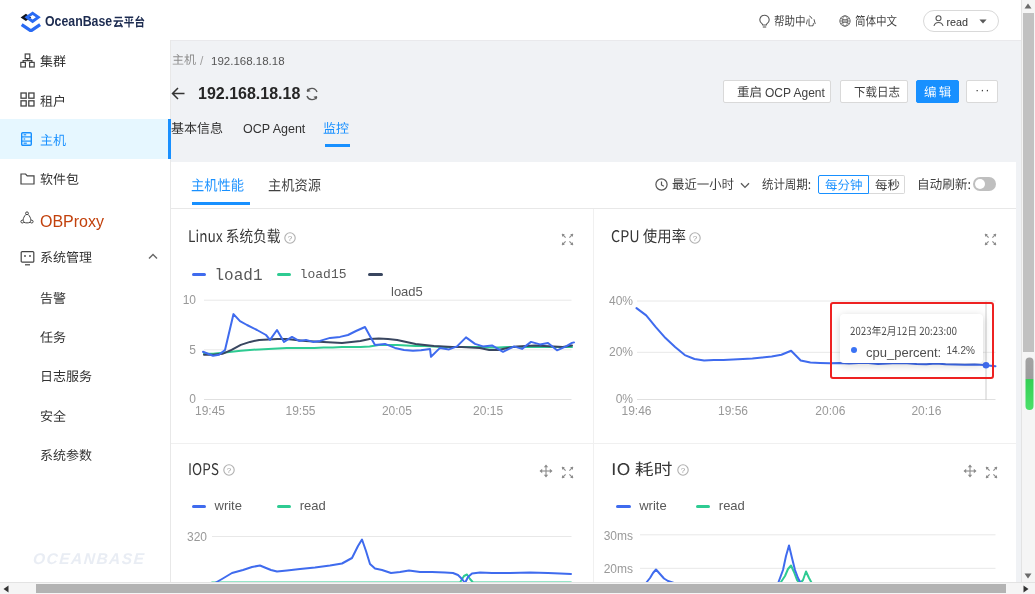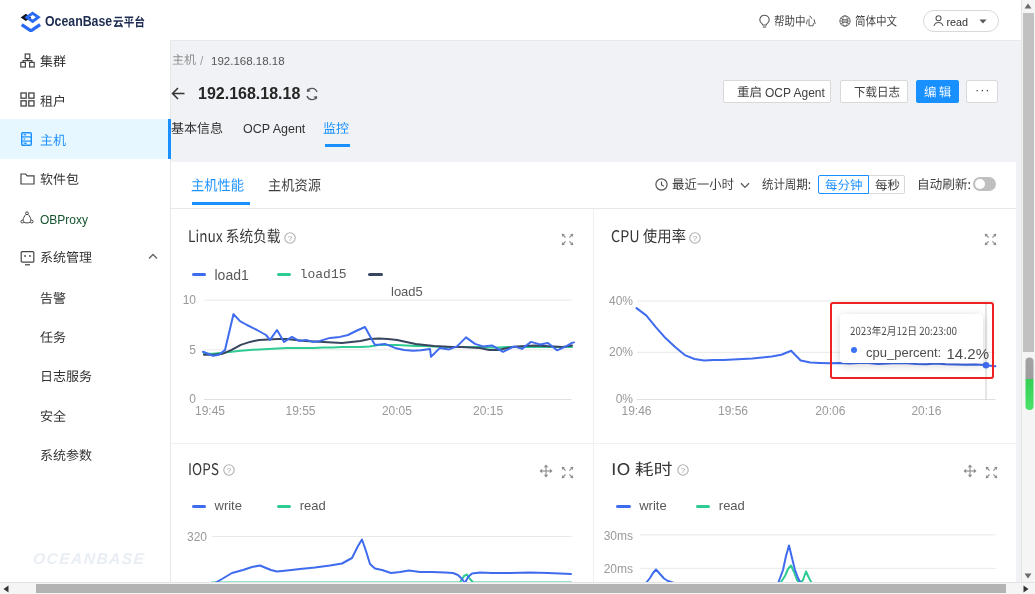--- a/index.html
+++ b/index.html
@@ -104,21 +104,21 @@
     </g>
   </svg>
 <svg class="abs" style="left:20px;top:211px;z-index:22" width="14" height="14" viewBox="0 0 14 14">
 <g fill="none" stroke="#444444" stroke-width="1">
 <circle cx="7" cy="2.3" r="1.4"></circle>
 <circle cx="2.3" cy="10.6" r="1.4"></circle>
 <circle cx="11.7" cy="10.6" r="1.4"></circle>
 <path d="M5.9 3.5 C4.2 5.1 3.4 7 3 9.2 M8.1 3.5 C9.8 5.1 10.6 7 11 9.2 M3.8 11.3 C5.9 12.1 8.1 12.1 10.2 11.3"></path>
 </g>
   </svg>
-<div class="abs" style="left:40px;top:212.5px;font-size:12px;color:#14532d;z-index:22">OBProxy</div>
+<div class="abs" style="left:40px;top:212.5px;font-size:16px;color:#c2410c;z-index:22">OBProxy</div>
 <svg class="abs" style="left:20px;top:249.5px;z-index:22" width="15" height="16" viewBox="0 0 15 16">
 <rect x="1.2" y="1.6" width="12.6" height="10.6" rx="1" fill="none" stroke="#444444" stroke-width="1.2"></rect>
 <circle cx="5" cy="6" r="0.9" fill="#444444"></circle>
 <circle cx="10" cy="6" r="0.9" fill="#444444"></circle>
 <line x1="5" y1="14.8" x2="10" y2="14.8" stroke="#444444" stroke-width="1.2"></line>
 </svg>
 <svg style="position:absolute;left:39.5px;top:249.4px;overflow:visible;z-index:22" width="54" height="20" viewBox="0 -13 54 20">
     <g transform="scale(1.0000 1)">
       <path d="M3.7 -2.9C3.0 -2.0 1.9 -1.0 0.9 -0.4C1.2 -0.2 1.6 0.1 1.8 0.3C2.8 -0.4 3.9 -1.5 4.7 -2.6ZM8.3 -2.5C9.3 -1.6 10.7 -0.4 11.3 0.3L12.2 -0.3C11.5 -1.0 10.1 -2.2 9.0 -3.0ZM8.6 -5.8C9.0 -5.5 9.3 -5.1 9.7 -4.7L4.0 -4.3C5.9 -5.3 7.9 -6.5 9.8 -8.0L9.1 -8.6C8.4 -8.0 7.7 -7.5 7.0 -7.1L3.8 -6.9C4.8 -7.6 5.7 -8.4 6.6 -9.3C8.3 -9.5 9.9 -9.7 11.1 -10.0L10.4 -10.8C8.3 -10.3 4.5 -9.9 1.4 -9.8C1.5 -9.6 1.6 -9.2 1.6 -8.9C2.8 -9.0 4.0 -9.1 5.2 -9.2C4.4 -8.3 3.4 -7.5 3.1 -7.3C2.7 -7.0 2.4 -6.8 2.1 -6.8C2.2 -6.5 2.4 -6.1 2.4 -5.9C2.7 -6.0 3.1 -6.1 5.7 -6.2C4.6 -5.5 3.6 -5.0 3.2 -4.8C2.4 -4.4 1.8 -4.1 1.4 -4.1C1.5 -3.8 1.6 -3.4 1.7 -3.2C2.0 -3.3 2.5 -3.4 6.1 -3.7V-0.3C6.1 -0.1 6.1 -0.1 5.9 -0.1C5.7 -0.0 4.9 -0.0 4.2 -0.1C4.3 0.2 4.5 0.6 4.5 0.9C5.5 0.9 6.1 0.9 6.6 0.7C7.0 0.6 7.1 0.3 7.1 -0.2V-3.7L10.3 -4.0C10.7 -3.5 11.0 -3.1 11.3 -2.8L12.0 -3.3C11.5 -4.1 10.4 -5.3 9.4 -6.2Z M22.1 -4.6V-0.5C22.1 0.5 22.3 0.8 23.2 0.8C23.4 0.8 24.2 0.8 24.3 0.8C25.2 0.8 25.4 0.3 25.5 -1.5C25.2 -1.5 24.8 -1.7 24.6 -1.9C24.6 -0.3 24.5 -0.1 24.2 -0.1C24.1 -0.1 23.5 -0.1 23.4 -0.1C23.1 -0.1 23.0 -0.1 23.0 -0.5V-4.6ZM19.6 -4.5C19.6 -2.0 19.3 -0.6 17.1 0.2C17.3 0.4 17.6 0.8 17.7 1.0C20.1 0.0 20.5 -1.6 20.6 -4.5ZM13.5 -0.7 13.8 0.3C14.9 -0.1 16.5 -0.6 17.9 -1.1L17.8 -1.9C16.2 -1.4 14.6 -1.0 13.5 -0.7ZM20.7 -10.7C21.0 -10.2 21.3 -9.5 21.4 -9.0H18.3V-8.2H20.6C20.0 -7.3 19.1 -6.1 18.9 -5.9C18.6 -5.6 18.3 -5.5 18.0 -5.5C18.1 -5.3 18.3 -4.8 18.4 -4.5C18.7 -4.7 19.3 -4.7 24.0 -5.2C24.2 -4.8 24.4 -4.5 24.5 -4.2L25.3 -4.7C24.9 -5.4 24.1 -6.7 23.4 -7.6L22.6 -7.2C22.9 -6.8 23.2 -6.4 23.5 -6.0L19.9 -5.7C20.5 -6.4 21.2 -7.4 21.8 -8.2H25.3V-9.0H21.6L22.4 -9.3C22.3 -9.7 21.9 -10.4 21.6 -10.9ZM13.8 -5.5C14.0 -5.6 14.3 -5.7 15.8 -5.9C15.3 -5.1 14.8 -4.4 14.5 -4.2C14.1 -3.7 13.8 -3.4 13.5 -3.3C13.7 -3.1 13.8 -2.6 13.9 -2.4C14.1 -2.5 14.6 -2.7 17.8 -3.4C17.8 -3.6 17.8 -4.0 17.8 -4.2L15.3 -3.8C16.3 -4.9 17.3 -6.3 18.1 -7.7L17.2 -8.2C17.0 -7.7 16.7 -7.2 16.4 -6.8L14.8 -6.6C15.6 -7.7 16.4 -9.2 17.0 -10.5L16.0 -11.0C15.5 -9.4 14.5 -7.7 14.2 -7.3C13.9 -6.9 13.7 -6.6 13.4 -6.5C13.6 -6.2 13.7 -5.7 13.8 -5.5Z M28.7 -5.7V1.1H29.7V0.6H36.0V1.0H37.0V-2.2H29.7V-3.1H36.3V-5.7ZM36.0 -0.2H29.7V-1.4H36.0ZM31.7 -8.1C31.9 -7.8 32.0 -7.5 32.1 -7.3H27.3V-5.1H28.3V-6.5H36.9V-5.1H37.9V-7.3H33.1C33.0 -7.6 32.8 -8.0 32.6 -8.3ZM29.7 -4.9H35.3V-3.8H29.7ZM28.2 -11.0C27.8 -9.8 27.3 -8.7 26.6 -8.0C26.8 -7.9 27.2 -7.7 27.4 -7.5C27.8 -8.0 28.1 -8.5 28.5 -9.1H29.4C29.6 -8.7 29.9 -8.1 30.0 -7.7L30.9 -8.0C30.8 -8.3 30.6 -8.7 30.3 -9.1H32.3V-9.9H28.8C28.9 -10.2 29.0 -10.5 29.1 -10.8ZM33.7 -10.9C33.4 -10.0 33.0 -9.1 32.4 -8.5C32.6 -8.3 33.0 -8.1 33.2 -8.0C33.5 -8.3 33.7 -8.7 34.0 -9.1H34.9C35.3 -8.6 35.6 -8.0 35.8 -7.7L36.6 -8.0C36.5 -8.3 36.2 -8.7 35.9 -9.1H38.2V-9.9H34.3C34.4 -10.2 34.5 -10.5 34.6 -10.8Z M45.2 -7.0H47.2V-5.3H45.2ZM48.0 -7.0H50.0V-5.3H48.0ZM45.2 -9.5H47.2V-7.8H45.2ZM48.0 -9.5H50.0V-7.8H48.0ZM43.1 -0.3V0.6H51.6V-0.3H48.1V-2.1H51.1V-3.0H48.1V-4.5H50.9V-10.3H44.3V-4.5H47.1V-3.0H44.1V-2.1H47.1V-0.3ZM39.5 -1.3 39.7 -0.3C40.8 -0.7 42.3 -1.2 43.7 -1.7L43.6 -2.6L42.1 -2.1V-5.4H43.5V-6.3H42.1V-9.1H43.7V-10.0H39.6V-9.1H41.2V-6.3H39.7V-5.4H41.2V-1.8C40.5 -1.6 39.9 -1.4 39.5 -1.3Z" fill="#333333"></path>
     </g>
@@ -266,21 +266,21 @@
       <path d="M1 1 l2.9 0 l-2.9 2.9 z" stroke="none"></path>
       <line x1="12" y1="1" x2="8.4" y2="4.6"></line>
       <path d="M12 1 l-2.9 0 l2.9 2.9 z" stroke="none"></path>
       <line x1="1" y1="12" x2="4.6" y2="8.4"></line>
       <path d="M1 12 l2.9 0 l-2.9 -2.9 z" stroke="none"></path>
       <line x1="12" y1="12" x2="8.4" y2="8.4"></line>
       <path d="M12 12 l-2.9 0 l2.9 -2.9 z" stroke="none"></path>
     </g>
   </svg>
 <div style="position:absolute;left:191.5px;top:273px;width:14.5px;height:3px;border-radius:1.5px;background:#3f6bee"></div>
-<div style="position:absolute;left:214.5px;top:266.5px;font-size:14px;color:#595959;font-family:Liberation Sans, sans-serif">load1</div>
+<div style="position:absolute;left:214.5px;top:266.5px;font-size:16px;color:#595959;font-family:Liberation Mono, monospace">load1</div>
 <div style="position:absolute;left:276.7px;top:273px;width:14.5px;height:3px;border-radius:1.5px;background:#2ecb92"></div>
 <div style="position:absolute;left:299.7px;top:266.5px;font-size:13px;color:#595959;font-family:Liberation Mono, monospace">load15</div>
 <div style="position:absolute;left:368px;top:273px;width:14.5px;height:3px;border-radius:1.5px;background:#39465f"></div>
 <div style="position:absolute;left:391px;top:284px;font-size:13px;color:#595959;font-family:'Liberation Sans',sans-serif">load5</div>
 <svg class="abs" style="left:0;top:0" width="600" height="430" viewBox="0 0 600 430">
     <line x1="204" y1="300.2" x2="571.5" y2="300.2" stroke="#e8e8e8" stroke-width="1"></line>
     <line x1="204" y1="349.8" x2="571.5" y2="349.8" stroke="#e8e8e8" stroke-width="1"></line>
     <line x1="204" y1="399.5" x2="571.5" y2="399.5" stroke="#e0e0e0" stroke-width="1"></line>
     <text x="196" y="304" font-size="12" fill="#999999" text-anchor="end" font-family="Liberation Sans, sans-serif" font-weight="normal">10</text>
     <text x="196" y="354" font-size="12" fill="#999999" text-anchor="end" font-family="Liberation Sans, sans-serif" font-weight="normal">5</text>
@@ -330,21 +330,21 @@
     <circle cx="986" cy="365.3" r="3.3" fill="#3f6bee"></circle>
   </svg>
 <div class="abs" style="left:840px;top:314px;width:143px;height:49px;background:#fff;border-radius:4px;box-shadow:0 2px 8px rgba(0,0,0,0.18);z-index:5"></div>
 <svg style="position:absolute;left:850px;top:324.0px;overflow:visible;z-index:6" width="107" height="17" viewBox="0 -11 107 17">
     <g transform="scale(0.8847 1)">
       <path d="M0.5 0.0H5.6V-0.9H3.3C2.9 -0.9 2.4 -0.8 2.0 -0.8C3.9 -2.6 5.2 -4.2 5.2 -5.8C5.2 -7.3 4.3 -8.2 2.8 -8.2C1.8 -8.2 1.1 -7.7 0.4 -7.0L1.0 -6.5C1.5 -7.0 2.0 -7.4 2.7 -7.4C3.7 -7.4 4.2 -6.7 4.2 -5.8C4.2 -4.4 3.0 -2.8 0.5 -0.6Z M9.2 0.1C10.7 0.1 11.7 -1.2 11.7 -4.1C11.7 -6.9 10.7 -8.2 9.2 -8.2C7.6 -8.2 6.7 -6.9 6.7 -4.1C6.7 -1.2 7.6 0.1 9.2 0.1ZM9.2 -0.7C8.2 -0.7 7.6 -1.7 7.6 -4.1C7.6 -6.4 8.2 -7.4 9.2 -7.4C10.1 -7.4 10.7 -6.4 10.7 -4.1C10.7 -1.7 10.1 -0.7 9.2 -0.7Z M12.7 0.0H17.8V-0.9H15.5C15.1 -0.9 14.6 -0.8 14.2 -0.8C16.1 -2.6 17.4 -4.2 17.4 -5.8C17.4 -7.3 16.5 -8.2 15.0 -8.2C14.0 -8.2 13.3 -7.7 12.6 -7.0L13.2 -6.5C13.7 -7.0 14.2 -7.4 14.9 -7.4C15.9 -7.4 16.4 -6.7 16.4 -5.8C16.4 -4.4 15.2 -2.8 12.7 -0.6Z M21.2 0.1C22.6 0.1 23.8 -0.7 23.8 -2.2C23.8 -3.3 23.0 -4.0 22.1 -4.2V-4.3C23.0 -4.6 23.5 -5.2 23.5 -6.2C23.5 -7.5 22.5 -8.2 21.2 -8.2C20.3 -8.2 19.5 -7.8 18.9 -7.2L19.5 -6.6C19.9 -7.1 20.5 -7.4 21.1 -7.4C22.0 -7.4 22.5 -6.9 22.5 -6.1C22.5 -5.2 21.9 -4.6 20.3 -4.6V-3.8C22.1 -3.8 22.8 -3.2 22.8 -2.2C22.8 -1.3 22.1 -0.7 21.1 -0.7C20.2 -0.7 19.6 -1.1 19.2 -1.6L18.6 -1.0C19.2 -0.4 20.0 0.1 21.2 0.1Z M24.9 -2.5V-1.7H30.1V0.9H30.9V-1.7H34.9V-2.5H30.9V-4.6H34.1V-5.4H30.9V-7.1H34.4V-7.9H27.8C28.0 -8.3 28.1 -8.7 28.3 -9.1L27.5 -9.3C26.9 -7.8 26.0 -6.4 25.0 -5.5C25.2 -5.3 25.5 -5.1 25.7 -4.9C26.3 -5.5 26.9 -6.3 27.4 -7.1H30.1V-5.4H26.8V-2.5ZM27.6 -2.5V-4.6H30.1V-2.5Z M35.9 0.0H41.0V-0.9H38.7C38.3 -0.9 37.8 -0.8 37.4 -0.8C39.3 -2.6 40.6 -4.2 40.6 -5.8C40.6 -7.3 39.7 -8.2 38.2 -8.2C37.2 -8.2 36.5 -7.7 35.9 -7.0L36.4 -6.5C36.9 -7.0 37.5 -7.4 38.1 -7.4C39.1 -7.4 39.6 -6.7 39.6 -5.8C39.6 -4.4 38.4 -2.8 35.9 -0.6Z M43.8 -8.7V-5.3C43.8 -3.5 43.6 -1.3 41.8 0.3C42.0 0.4 42.4 0.7 42.5 0.9C43.5 -0.1 44.1 -1.3 44.4 -2.6H49.7V-0.4C49.7 -0.1 49.6 -0.0 49.3 -0.0C49.1 -0.0 48.2 0.0 47.3 -0.0C47.4 0.2 47.6 0.6 47.6 0.8C48.8 0.8 49.6 0.8 50.0 0.7C50.4 0.5 50.6 0.3 50.6 -0.3V-8.7ZM44.6 -7.9H49.7V-6.0H44.6ZM44.6 -5.2H49.7V-3.4H44.5C44.6 -4.0 44.6 -4.6 44.6 -5.2Z M53.5 0.0H57.9V-0.8H56.3V-8.1H55.5C55.1 -7.8 54.6 -7.6 53.9 -7.5V-6.9H55.3V-0.8H53.5Z M59.1 0.0H64.2V-0.9H62.0C61.5 -0.9 61.0 -0.8 60.6 -0.8C62.5 -2.6 63.8 -4.2 63.8 -5.8C63.8 -7.3 62.9 -8.2 61.4 -8.2C60.4 -8.2 59.7 -7.7 59.1 -7.0L59.7 -6.5C60.1 -7.0 60.7 -7.4 61.3 -7.4C62.3 -7.4 62.8 -6.7 62.8 -5.8C62.8 -4.4 61.6 -2.8 59.1 -0.6Z M67.5 -3.9H73.0V-0.8H67.5ZM67.5 -4.7V-7.7H73.0V-4.7ZM66.7 -8.5V0.8H67.5V0.0H73.0V0.7H73.9V-8.5Z M78.7 0.0H83.8V-0.9H81.5C81.1 -0.9 80.6 -0.8 80.2 -0.8C82.1 -2.6 83.4 -4.2 83.4 -5.8C83.4 -7.3 82.5 -8.2 81.0 -8.2C80.0 -8.2 79.3 -7.7 78.6 -7.0L79.2 -6.5C79.7 -7.0 80.2 -7.4 80.9 -7.4C81.9 -7.4 82.4 -6.7 82.4 -5.8C82.4 -4.4 81.2 -2.8 78.7 -0.6Z M87.4 0.1C88.9 0.1 89.9 -1.2 89.9 -4.1C89.9 -6.9 88.9 -8.2 87.4 -8.2C85.8 -8.2 84.9 -6.9 84.9 -4.1C84.9 -1.2 85.8 0.1 87.4 0.1ZM87.4 -0.7C86.4 -0.7 85.8 -1.7 85.8 -4.1C85.8 -6.4 86.4 -7.4 87.4 -7.4C88.3 -7.4 88.9 -6.4 88.9 -4.1C88.9 -1.7 88.3 -0.7 87.4 -0.7Z M91.9 -4.3C92.3 -4.3 92.7 -4.6 92.7 -5.1C92.7 -5.5 92.3 -5.8 91.9 -5.8C91.5 -5.8 91.2 -5.5 91.2 -5.1C91.2 -4.6 91.5 -4.3 91.9 -4.3ZM91.9 0.1C92.3 0.1 92.7 -0.2 92.7 -0.6C92.7 -1.1 92.3 -1.4 91.9 -1.4C91.5 -1.4 91.2 -1.1 91.2 -0.6C91.2 -0.2 91.5 0.1 91.9 0.1Z M94.0 0.0H99.0V-0.9H96.8C96.4 -0.9 95.9 -0.8 95.5 -0.8C97.4 -2.6 98.6 -4.2 98.6 -5.8C98.6 -7.3 97.7 -8.2 96.3 -8.2C95.3 -8.2 94.6 -7.7 93.9 -7.0L94.5 -6.5C94.9 -7.0 95.5 -7.4 96.2 -7.4C97.2 -7.4 97.6 -6.7 97.6 -5.8C97.6 -4.4 96.5 -2.8 94.0 -0.6Z M102.5 0.1C103.9 0.1 105.1 -0.7 105.1 -2.2C105.1 -3.3 104.3 -4.0 103.4 -4.2V-4.3C104.2 -4.6 104.8 -5.2 104.8 -6.2C104.8 -7.5 103.8 -8.2 102.4 -8.2C101.5 -8.2 100.8 -7.8 100.2 -7.2L100.7 -6.6C101.2 -7.1 101.8 -7.4 102.4 -7.4C103.2 -7.4 103.8 -6.9 103.8 -6.1C103.8 -5.2 103.2 -4.6 101.5 -4.6V-3.8C103.4 -3.8 104.0 -3.2 104.0 -2.2C104.0 -1.3 103.4 -0.7 102.4 -0.7C101.5 -0.7 100.9 -1.1 100.4 -1.6L99.9 -1.0C100.4 -0.4 101.2 0.1 102.5 0.1Z M107.2 -4.3C107.6 -4.3 107.9 -4.6 107.9 -5.1C107.9 -5.5 107.6 -5.8 107.2 -5.8C106.8 -5.8 106.5 -5.5 106.5 -5.1C106.5 -4.6 106.8 -4.3 107.2 -4.3ZM107.2 0.1C107.6 0.1 107.9 -0.2 107.9 -0.6C107.9 -1.1 107.6 -1.4 107.2 -1.4C106.8 -1.4 106.5 -1.1 106.5 -0.6C106.5 -0.2 106.8 0.1 107.2 0.1Z M111.8 0.1C113.3 0.1 114.3 -1.2 114.3 -4.1C114.3 -6.9 113.3 -8.2 111.8 -8.2C110.3 -8.2 109.3 -6.9 109.3 -4.1C109.3 -1.2 110.3 0.1 111.8 0.1ZM111.8 -0.7C110.9 -0.7 110.3 -1.7 110.3 -4.1C110.3 -6.4 110.9 -7.4 111.8 -7.4C112.7 -7.4 113.3 -6.4 113.3 -4.1C113.3 -1.7 112.7 -0.7 111.8 -0.7Z M117.9 0.1C119.4 0.1 120.4 -1.2 120.4 -4.1C120.4 -6.9 119.4 -8.2 117.9 -8.2C116.4 -8.2 115.4 -6.9 115.4 -4.1C115.4 -1.2 116.4 0.1 117.9 0.1ZM117.9 -0.7C117.0 -0.7 116.4 -1.7 116.4 -4.1C116.4 -6.4 117.0 -7.4 117.9 -7.4C118.8 -7.4 119.4 -6.4 119.4 -4.1C119.4 -1.7 118.8 -0.7 117.9 -0.7Z" fill="#4d4d4d"></path>
     </g>
   </svg>
 <div class="abs" style="left:850.5px;top:346.5px;width:6.5px;height:6.5px;border-radius:50%;background:#3b73f4;z-index:6"></div>
 <div class="abs" style="left:866px;top:345px;font-size:13px;color:#4d4d4d;z-index:6">cpu_percent:</div>
-<div class="abs" style="left:946.5px;top:345px;font-size:15px;color:#4d4d4d;z-index:6">14.2%</div>
+<div class="abs" style="left:946.5px;top:345px;font-size:10px;color:#4d4d4d;z-index:6">14.2%</div>
 <div class="abs" style="left:830px;top:302px;width:164px;height:77px;border:2.6px solid #ee2222;border-radius:3px;z-index:7"></div>
 <svg style="position:absolute;left:188px;top:459.0px;overflow:visible;" width="31" height="24" viewBox="0 -16 31 24">
     <g transform="scale(0.8558 1)">
       <path d="M1.6 0.0H3.1V-11.7H1.6Z M10.6 0.2C13.6 0.2 15.6 -2.1 15.6 -5.9C15.6 -9.7 13.6 -11.9 10.6 -11.9C7.7 -11.9 5.6 -9.7 5.6 -5.9C5.6 -2.1 7.7 0.2 10.6 0.2ZM10.6 -1.1C8.5 -1.1 7.1 -3.0 7.1 -5.9C7.1 -8.8 8.5 -10.6 10.6 -10.6C12.7 -10.6 14.1 -8.8 14.1 -5.9C14.1 -3.0 12.7 -1.1 10.6 -1.1Z M18.2 0.0H19.6V-4.7H21.6C24.2 -4.7 25.9 -5.8 25.9 -8.3C25.9 -10.8 24.1 -11.7 21.5 -11.7H18.2ZM19.6 -5.9V-10.5H21.3C23.4 -10.5 24.4 -10.0 24.4 -8.3C24.4 -6.6 23.5 -5.9 21.4 -5.9Z M31.6 0.2C34.0 0.2 35.5 -1.3 35.5 -3.1C35.5 -4.9 34.5 -5.7 33.1 -6.3L31.5 -7.0C30.5 -7.4 29.5 -7.8 29.5 -8.9C29.5 -10.0 30.4 -10.6 31.7 -10.6C32.8 -10.6 33.6 -10.2 34.4 -9.6L35.1 -10.5C34.3 -11.3 33.1 -11.9 31.7 -11.9C29.6 -11.9 28.0 -10.6 28.0 -8.8C28.0 -7.1 29.3 -6.3 30.4 -5.8L32.1 -5.1C33.2 -4.6 34.0 -4.2 34.0 -3.0C34.0 -1.9 33.1 -1.1 31.6 -1.1C30.4 -1.1 29.2 -1.7 28.3 -2.5L27.5 -1.5C28.5 -0.5 29.9 0.2 31.6 0.2Z" fill="#383838"></path>
     </g>
   </svg>
 <svg class="abs" style="left:220.5px;top:462px" width="16" height="16" viewBox="0 0 16 16">
     <circle cx="8" cy="8" r="5.2" fill="none" stroke="#b0b0b0" stroke-width="1.1"></circle>
     <text x="8" y="11" font-size="8" fill="#999" text-anchor="middle" font-family="Liberation Sans, sans-serif">?</text>
   </svg>

